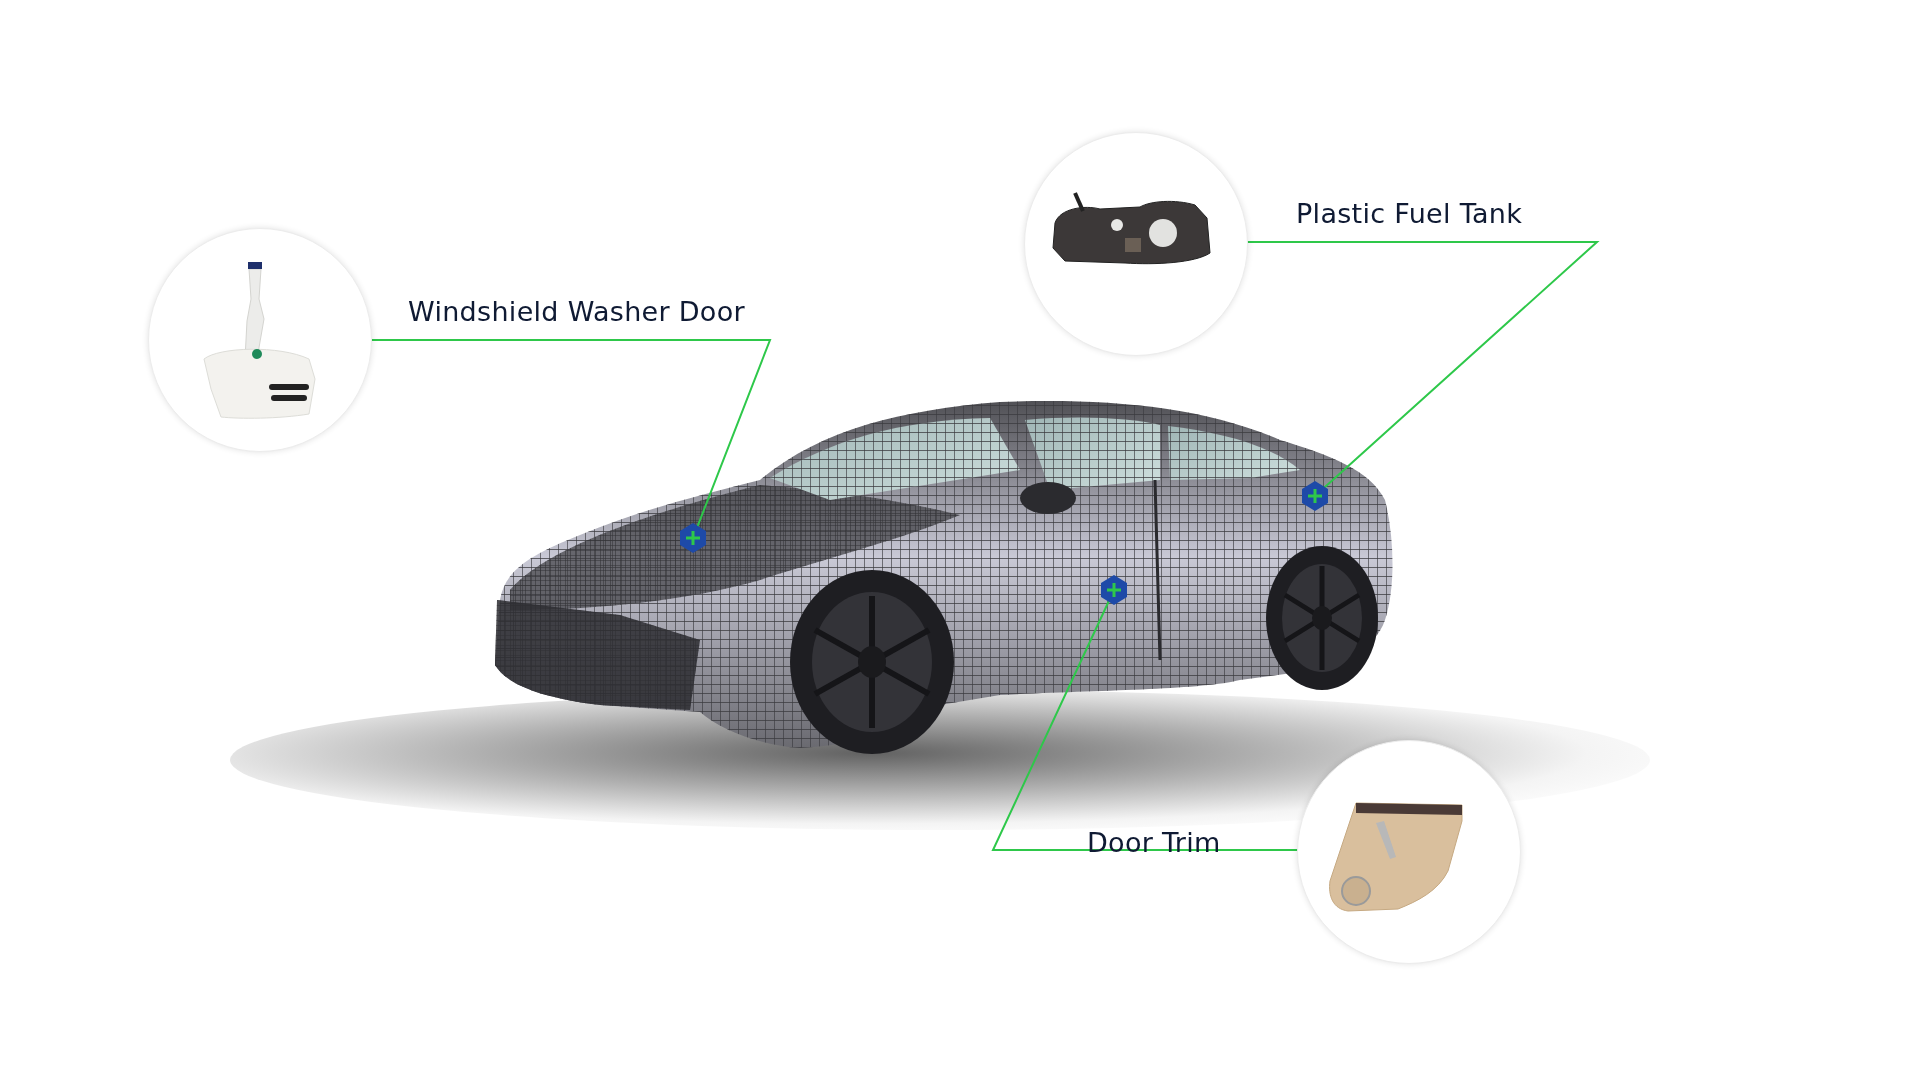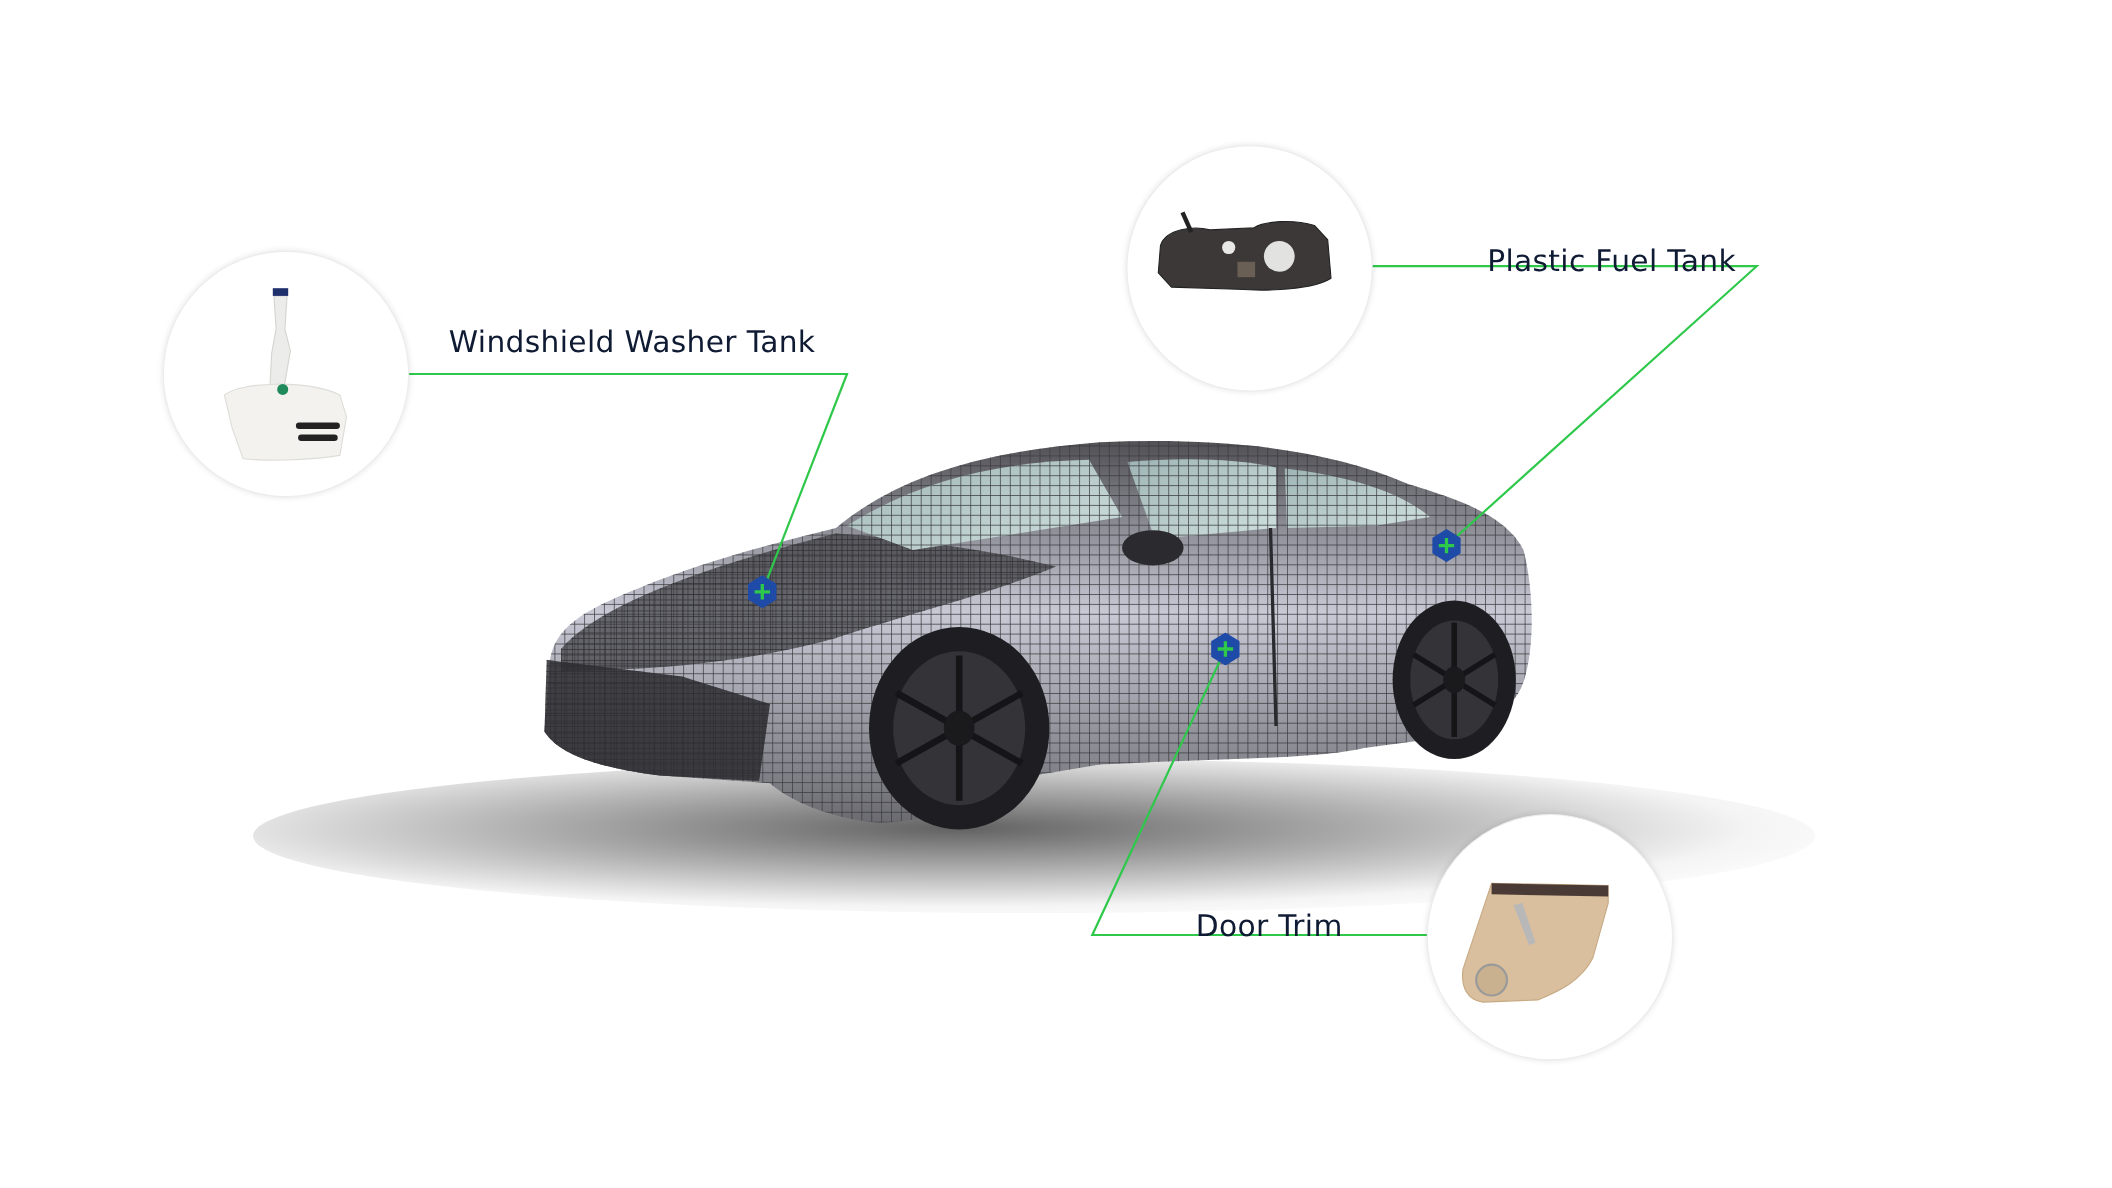--- a/index.html
+++ b/index.html
@@ -98,32 +98,32 @@
   <div class="circle" style="left:148px;top:228px;width:222px;height:222px;">
     <svg width="222" height="222" viewBox="0 0 222 222">
       <path d="M100 40 L112 40 L110 70 L115 90 L108 130 L96 130 L98 92 L102 70 Z" fill="#ececea" stroke="#d4d4d0"></path>
       <rect x="99" y="33" width="14" height="7" fill="#1e2f6b"></rect>
       <path d="M55 130 C70 118 130 116 160 130 L166 150 L160 185 C130 190 90 190 72 188 L62 160 Z" fill="#f3f2ee" stroke="#ddddd8"></path>
       <rect x="120" y="155" width="40" height="6" rx="3" fill="#222"></rect>
       <rect x="122" y="166" width="36" height="6" rx="3" fill="#222"></rect>
       <circle cx="108" cy="125" r="5" fill="#1f8a5a"></circle>
     </svg>
   </div>
-  <div class="label" style="left:408px;top:296px;">Windshield Washer Tank</div>
+  <div class="label" style="left:408px;top:296px;">Windshield Washer Door</div>
 
   <div class="circle" style="left:1024px;top:132px;width:222px;height:222px;">
     <svg width="222" height="222" viewBox="0 0 222 222">
       <path d="M30 90 C35 75 60 72 75 76 L115 74 C125 68 150 66 170 72 L182 85 L185 120 C170 130 130 132 100 130 L40 128 L28 115 Z" fill="#3c3838" stroke="#222"></path>
       <ellipse cx="138" cy="100" rx="14" ry="14" fill="#e2e2e0"></ellipse>
       <ellipse cx="92" cy="92" rx="6" ry="6" fill="#e8e8e6"></ellipse>
       <rect x="100" y="105" width="16" height="14" fill="#6a5f55"></rect>
       <line x1="50" y1="60" x2="58" y2="78" stroke="#222" stroke-width="4"></line>
     </svg>
   </div>
-  <div class="label" style="left:1352px;top:198px;margin-top:24px;">Plastic Fuel Tank</div>
+  <div class="label" style="left:1296px;top:198px;">Plastic Fuel Tank</div>
 
   <div class="circle" style="left:1297px;top:740px;width:222px;height:222px;">
     <svg width="222" height="222" viewBox="0 0 222 222">
       <path d="M58 62 L164 64 L164 80 L150 130 C140 150 120 160 100 168 L50 170 C35 168 30 155 32 140 Z" fill="#d9bf9d" stroke="#c6a982"></path>
       <path d="M58 62 L164 64 L164 74 L58 72 Z" fill="#4a3a36"></path>
       <circle cx="58" cy="150" r="14" fill="#c9b08f" stroke="#9a9a9a" stroke-width="2"></circle>
       <path d="M78 82 L92 118 L98 116 L86 80 Z" fill="#b8b8b8"></path>
     </svg>
   </div>
   <div class="label" style="left:1087px;top:827px;">Door Trim</div>

